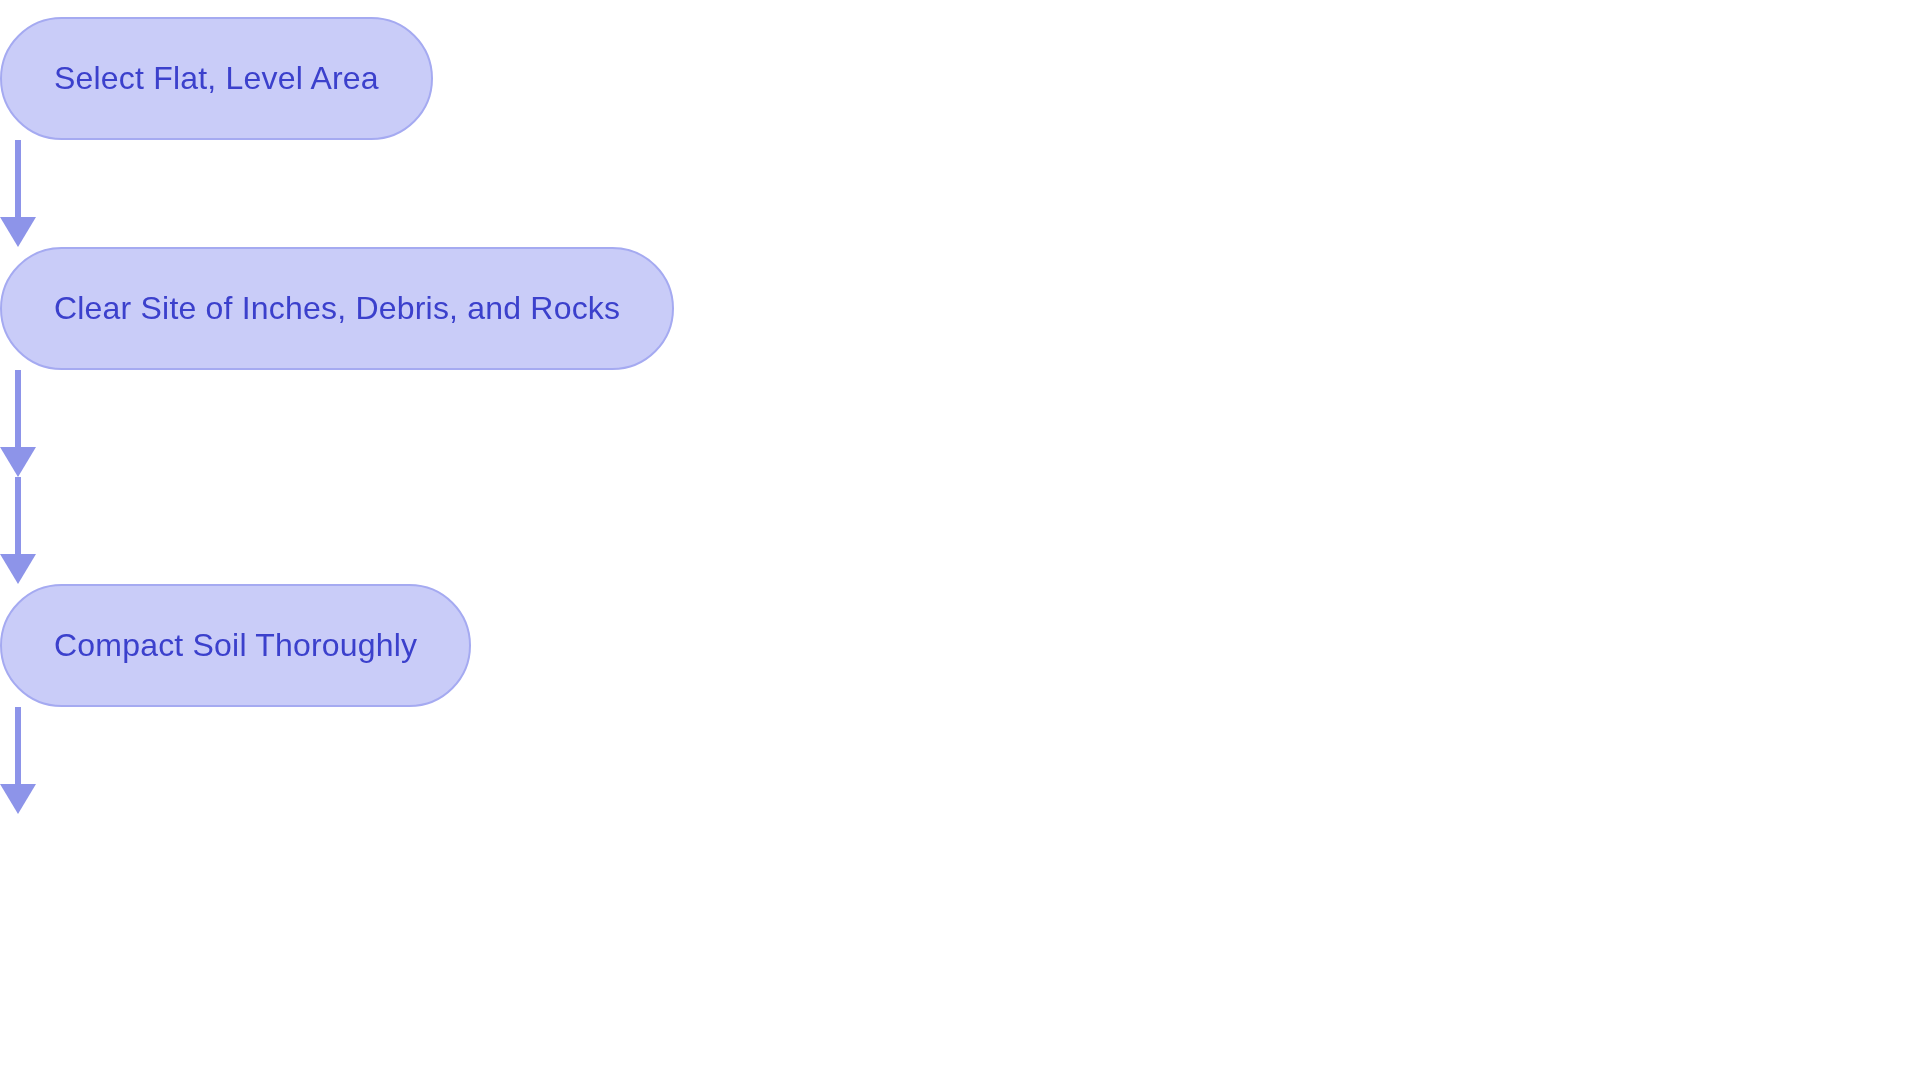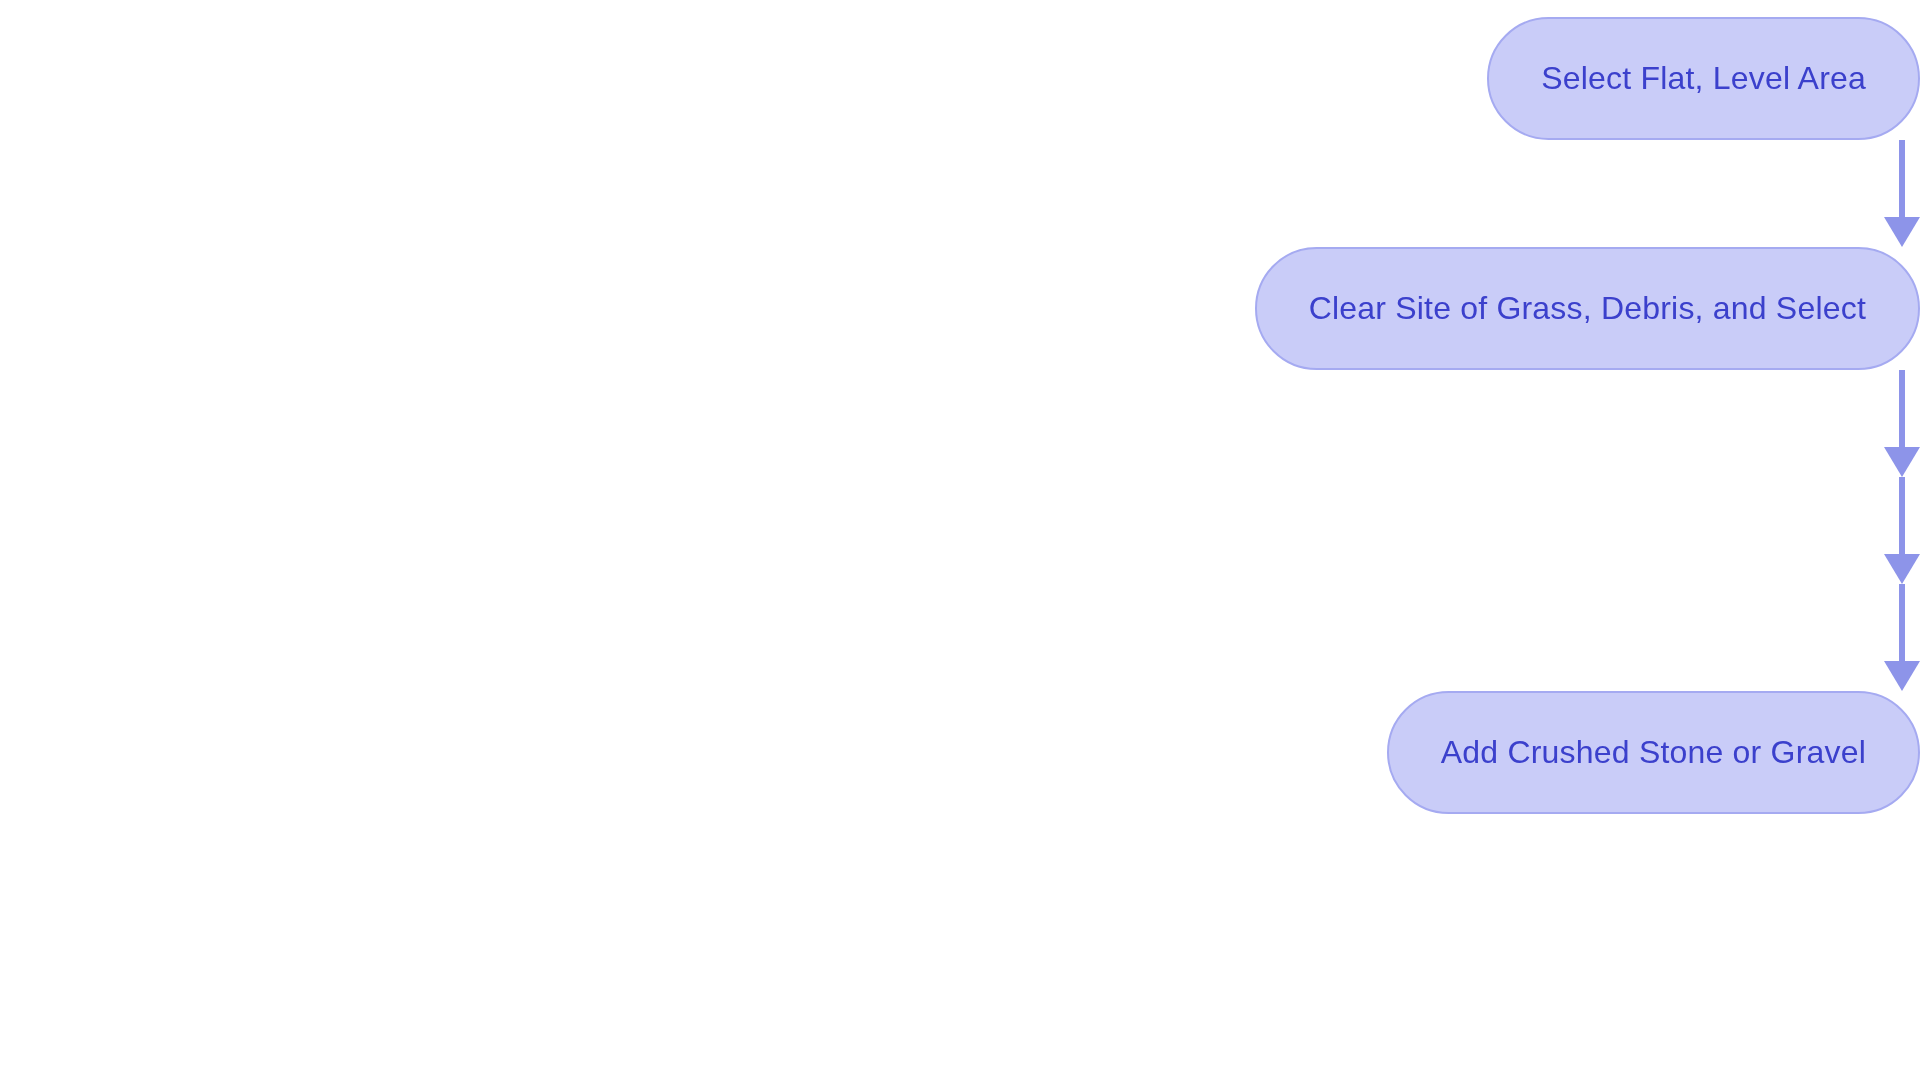--- a/index.html
+++ b/index.html
@@ -15,21 +15,21 @@
     height: 1083px;
     background: var(--background);
     overflow: hidden;
     font-family: "Liberation Sans", sans-serif;
   }
   .canvas {
     width: 1920px;
     height: 1083px;
     display: flex;
     flex-direction: column;
-    align-items: flex-end;
+    align-items: flex-start;
     padding-top: 17px;
   }
   .node {
     height: 123px;
     min-width: 380px;
     padding: 0 52px;
     background: var(--node-fill);
     border: 2px solid var(--node-border);
     border-radius: 62px;
     display: flex;
@@ -71,37 +71,37 @@
   <div class="node">
     <span class="label">Select Flat, Level Area</span>
   </div>
 
   <div class="arrow">
     <div class="arrow-line"></div>
     <div class="arrow-head"></div>
   </div>
 
   <div class="node">
-    <span class="label">Clear Site of Grass, Debris, and Select</span>
+    <span class="label">Clear Site of Inches, Debris, and Rocks</span>
   </div>
 
   <div class="arrow">
     <div class="arrow-line"></div>
     <div class="arrow-head"></div>
   </div>
 
 
   <div class="arrow">
     <div class="arrow-line"></div>
     <div class="arrow-head"></div>
   </div>
 
+  <div class="node">
+    <span class="label">Compact Soil Thoroughly</span>
+  </div>
 
   <div class="arrow">
     <div class="arrow-line"></div>
     <div class="arrow-head"></div>
   </div>
 
-  <div class="node">
-    <span class="label">Add Crushed Stone or Gravel</span>
-  </div>
 
 </div>
 
 </body></html>

